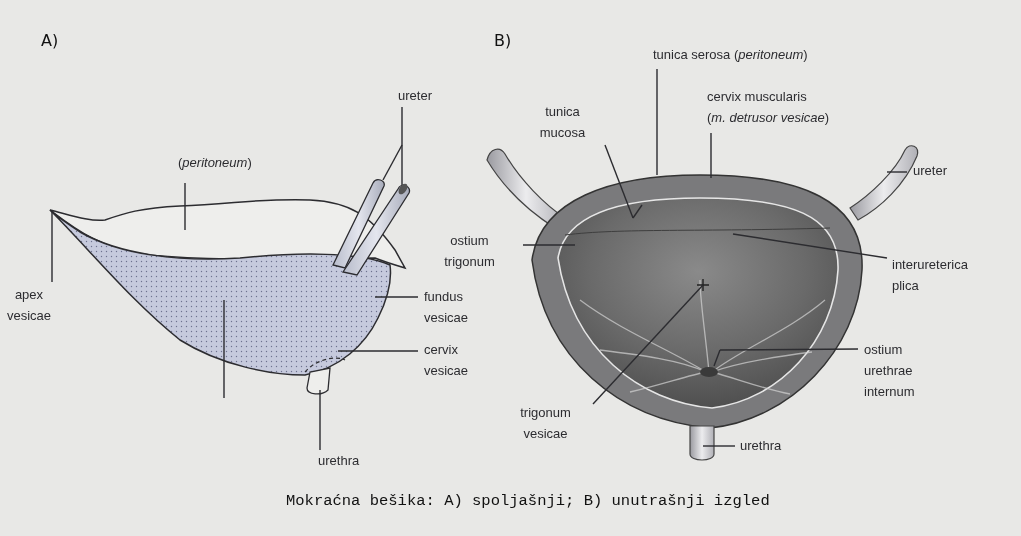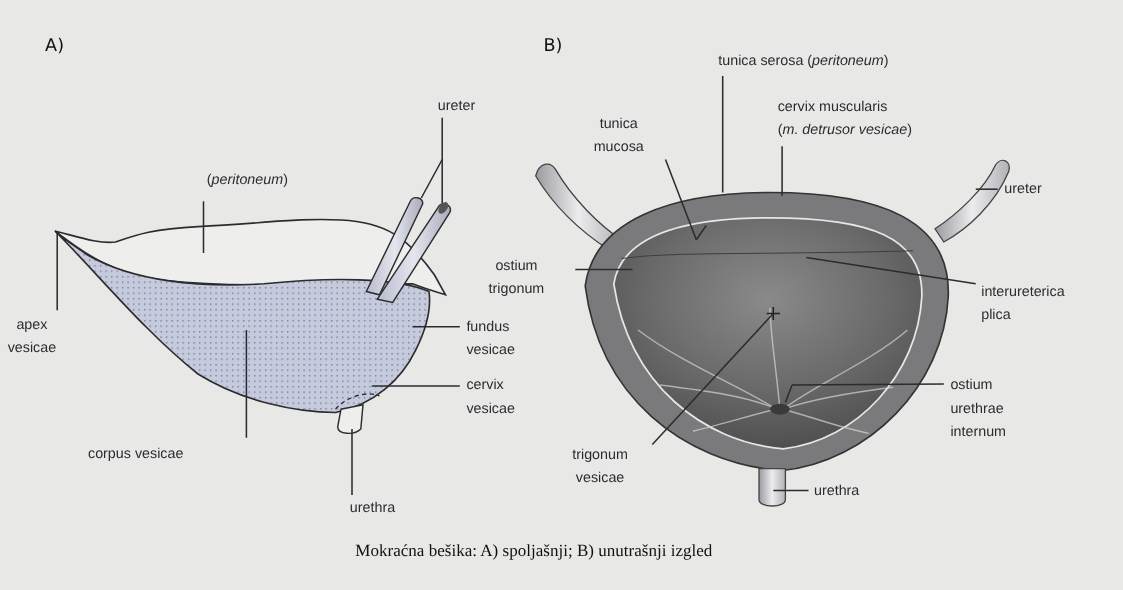--- a/index.html
+++ b/index.html
@@ -1,21 +1,21 @@
 <!DOCTYPE html>
 <html><head>
 <meta charset="utf-8">
 <style>
   html, body { margin:0; padding:0; }
   body { width:1021px; height:536px; background:#e8e8e6; position:relative; overflow:hidden; font-family:"Liberation Sans", sans-serif; }
   #stage { position:absolute; left:0; top:0; width:1021px; height:536px; }
   .lbl { position:absolute; font-family:"Liberation Sans", sans-serif; font-size:13px; line-height:21px; color:#2c2c30; white-space:nowrap; }
   .lbl i { font-style:italic; }
   .panel-tag { position:absolute; font-family:"DejaVu Sans", sans-serif; font-size:16px; color:#111; }
-  .caption { position:absolute; left:286px; top:492px; font-family:Liberation Serif, serif; font-size:15.5px; color:#111; white-space:nowrap;margin-left:37px; }
+  .caption { position:absolute; left:286px; top:492px; font-family:Liberation Mono, monospace; font-size:15.5px; color:#111; white-space:nowrap; }
   .r { text-align:center; }
 </style>
 </head>
 <body>
 
 <div id="stage">
 
   <svg width="1021" height="536" viewBox="0 0 1021 536" style="position:absolute;left:0;top:0">
     <defs>
       <pattern id="dots" width="5" height="5" patternUnits="userSpaceOnUse">
@@ -103,34 +103,33 @@
       <line x1="714" y1="366" x2="720" y2="350"></line>
       <line x1="720" y1="350" x2="858" y2="349"></line>
       <line x1="703" y1="446" x2="735" y2="446"></line>
     </g>
   </svg>
 
   <div class="panel-tag" style="left:41px;top:31px">A)</div>
   <div class="panel-tag" style="left:494px;top:31px">B)</div>
 
   <div class="lbl" style="left:398px;top:85px">ureter</div>
-  <div class="lbl" style="left:188px;top:152px"><span>(</span><i>peritoneum</i><span>)</span></div>
+  <div class="lbl" style="left:178px;top:152px"><span>(</span><i>peritoneum</i><span>)</span></div>
   <div class="lbl r" style="left:0px;top:284px;width:58px">
       <div>apex</div>
       <div>vesicae</div>
     </div>
   <div class="lbl" style="left:424px;top:286px">
       <div>fundus</div>
       <div>vesicae</div>
     </div>
   <div class="lbl" style="left:424px;top:339px">
       <div>cervix</div>
       <div>vesicae</div>
     </div>
-  <div class="lbl" style="left:80px;top:401px">corpus vesicae</div>
   <div class="lbl" style="left:318px;top:450px">urethra</div>
 
   <div class="lbl" style="left:653px;top:44px"><span>tunica serosa (</span><i>peritoneum</i><span>)</span></div>
   <div class="lbl" style="left:707px;top:86px">
       <div>cervix muscularis</div>
       <div><span>(</span><i>m. detrusor vesicae</i><span>)</span></div>
     </div>
   <div class="lbl r" style="left:520px;top:101px;width:85px">
       <div>tunica</div>
       <div>mucosa</div>

